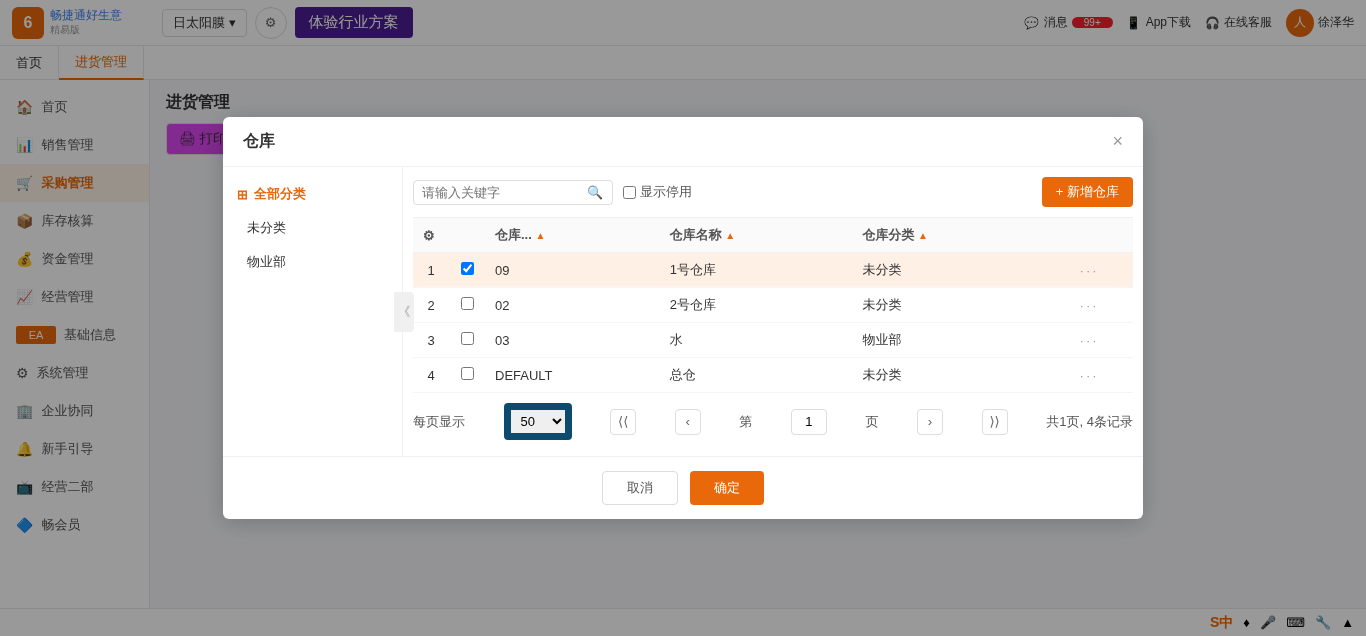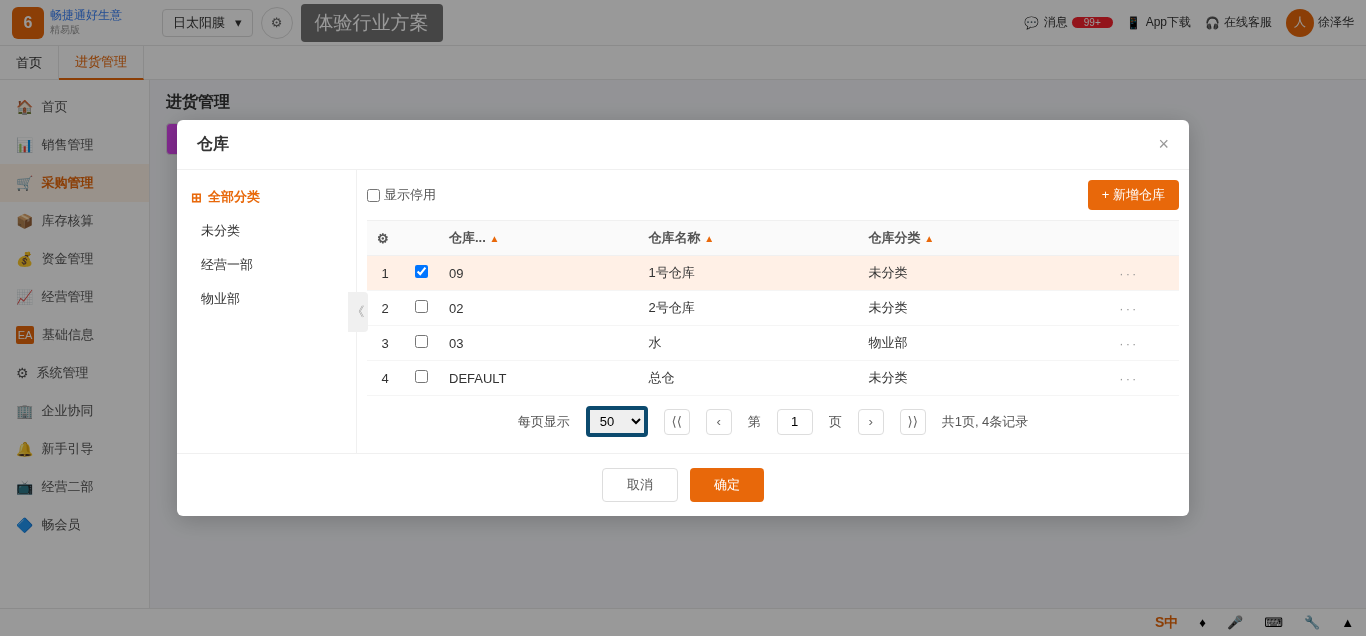--- a/index.html
+++ b/index.html
@@ -26,32 +26,32 @@
       width: 32px; height: 32px;
       background: #e8680a;
       border-radius: 6px;
       display: flex; align-items: center; justify-content: center;
       color: #fff; font-size: 16px; font-weight: bold;
     }
     .logo-text { font-size: 12px; color: #3b82f6; line-height: 1.3; }
     .logo-sub { font-size: 10px; color: #999; }
     .nav-center { display: flex; align-items: center; gap: 8px; flex: 1; }
     .store-select {
-      display: flex; align-items: center; gap: 10px;
+      display: flex; align-items: center; gap: 4px;
       border: 1px solid #ddd; border-radius: 4px; padding: 4px 10px;
       cursor: pointer; color: #333; font-size: 13px; font-family: Liberation Serif, serif;
     }
     .settings-btn {
       width: 32px; height: 32px; border-radius: 50%;
       border: 1px solid #ddd; display: flex; align-items: center; justify-content: center;
       cursor: pointer; color: #666;
     }
     .trial-btn {
-      background: #737373; color: #fff; border: none;
-      padding: 6px 14px; border-radius: 4px; cursor: pointer; font-size: 19px;
+      background: #4c1d95; color: #fff; border: none;
+      padding: 6px 14px; border-radius: 4px; cursor: pointer; font-size: 15px;
     }
     .nav-right { display: flex; align-items: center; gap: 14px; }
     .nav-right-item { display: flex; align-items: center; gap: 4px; color: #333; cursor: pointer; font-size: 12px; }
     .badge { background: #f5222d; color: #fff; border-radius: 8px; padding: 0 12px; font-size: 10px; }
     .user-avatar { width: 28px; height: 28px; border-radius: 50%; background: #e8680a; display: flex; align-items: center; justify-content: center; color: #fff; font-size: 12px; }
 
     
     .breadcrumb-bar {
       height: 34px;
       background: #fff;
@@ -94,21 +94,21 @@
     .overlay {
       position: fixed; top: 0; left: 0; width: 100%; height: 100%;
       background: rgba(0,0,0,0.4); z-index: 100;
       display: flex; align-items: center; justify-content: center;
     }
 
     
     .dialog {
       background: #fff;
       border-radius: 6px;
-      width: 1012px;
+      width: 920px;
       max-height: 580px;
       display: flex;
       flex-direction: column;
       box-shadow: 0 4px 24px rgba(0,0,0,0.2);
     }
     .dialog-header {
       display: flex; align-items: center; justify-content: space-between;
       padding: 14px 20px;
       border-bottom: 1px solid #f0f0f0;
     }
@@ -184,54 +184,54 @@
     .th-check { width: 36px; text-align: center; }
     .td-center { text-align: center; }
     .col-actions { text-align: center; }
     .action-dots { color: #999; cursor: pointer; letter-spacing: 2px; }
 
     
     .sort-icon { color: #e8680a; font-size: 10px; vertical-align: middle; }
 
     
     .pagination {
-      display: flex; align-items: center; justify-content: center;
+      display: flex; align-items: center; justify-content: space-between;
       gap: 16px; padding: 10px 0 6px; font-size: 13px; color: #555;
     }
     .page-btn {
       width: 26px; height: 26px; border: 1px solid #ddd; border-radius: 4px;
       display: flex; align-items: center; justify-content: center;
       cursor: pointer; color: #666; background: #fff;
     }
     .page-btn:disabled { color: #ccc; cursor: default; }
     .page-input {
       width: 36px; height: 26px; border: 1px solid #ddd; border-radius: 4px;
       text-align: center; font-size: 13px; outline: none;
     }
     .per-page-select {
-      border: 4px solid #0c4a6e; border-radius: 4px; padding: 3px 6px;
+      border: 7px solid #0c4a6e; border-radius: 4px; padding: 3px 6px;
       font-size: 13px; outline: none;
     }
 
     
     .dialog-footer {
       display: flex; justify-content: center; gap: 12px;
       padding: 14px 20px;
       border-top: 1px solid #f0f0f0;
     }
     .btn-cancel { background: #fff; color: #555; border: 1px solid #ddd; padding: 7px 24px; border-radius: 4px; cursor: pointer; font-size: 13px; }
     .btn-confirm { background: #e8680a; color: #fff; border: none; padding: 7px 24px; border-radius: 4px; cursor: pointer; font-size: 13px; }
 
     
     .bottom-statusbar {
       position: fixed; bottom: 0; left: 0; right: 0;
       height: 28px; background: #fff;
       border-top: 1px solid #e8e8e8;
       display: flex; align-items: center; justify-content: flex-end;
-      padding: 0 12px; gap: 21px;
+      padding: 0 12px; gap: 10px;
     }
   </style>
 </head>
 <body>
 
 <div class="top-nav">
   <div class="logo-area">
     <div class="logo-icon">
       <span>6</span>
     </div>
@@ -297,21 +297,21 @@
     </div>
     <div class="sidebar-item">
       <span class="s-icon">💰</span>
       <span>资金管理</span>
     </div>
     <div class="sidebar-item">
       <span class="s-icon">📈</span>
       <span>经营管理</span>
     </div>
     <div class="sidebar-item">
-      <span class="s-icon" style="background:#e8680a;color:#fff;width:18px;height:18px;display:inline-flex;align-items:center;justify-content:center;border-radius:2px;font-size:11px;">EA</span>
+      <span class="s-icon" style="background:#e8680a;color:#fff;width:40px;height:18px;display:inline-flex;align-items:center;justify-content:center;border-radius:2px;font-size:11px;">EA</span>
       <span>基础信息</span>
     </div>
     <div class="sidebar-item">
       <span class="s-icon">⚙</span>
       <span>系统管理</span>
     </div>
     <div class="sidebar-item">
       <span class="s-icon">🏢</span>
       <span>企业协同</span>
     </div>
@@ -350,28 +350,31 @@
     </div>
 
     <div class="dialog-body">
 
       <div class="category-panel category-wrap">
         <div class="category-header">
           <span>⊞</span>
           <span>全部分类</span>
         </div>
         <div class="category-item">未分类</div>
-        <div class="category-item">经营一部</div>
         <div class="category-item">物业部</div>
         <div class="collapse-btn">《</div>
       </div>
 
       <div class="table-panel">
 
         <div class="table-toolbar">
+          <div class="search-input-wrap">
+            <input type="text" placeholder="请输入关键字" style="">
+            <span style="color:#ccc;">🔍</span>
+          </div>
           <div class="show-disabled-wrap">
             <input type="checkbox" style="">
             <label>显示停用</label>
           </div>
           <button class="new-btn">+ 新增仓库</button>
         </div>
 
         <table class="data-table">
           <thead>
             <tr>

